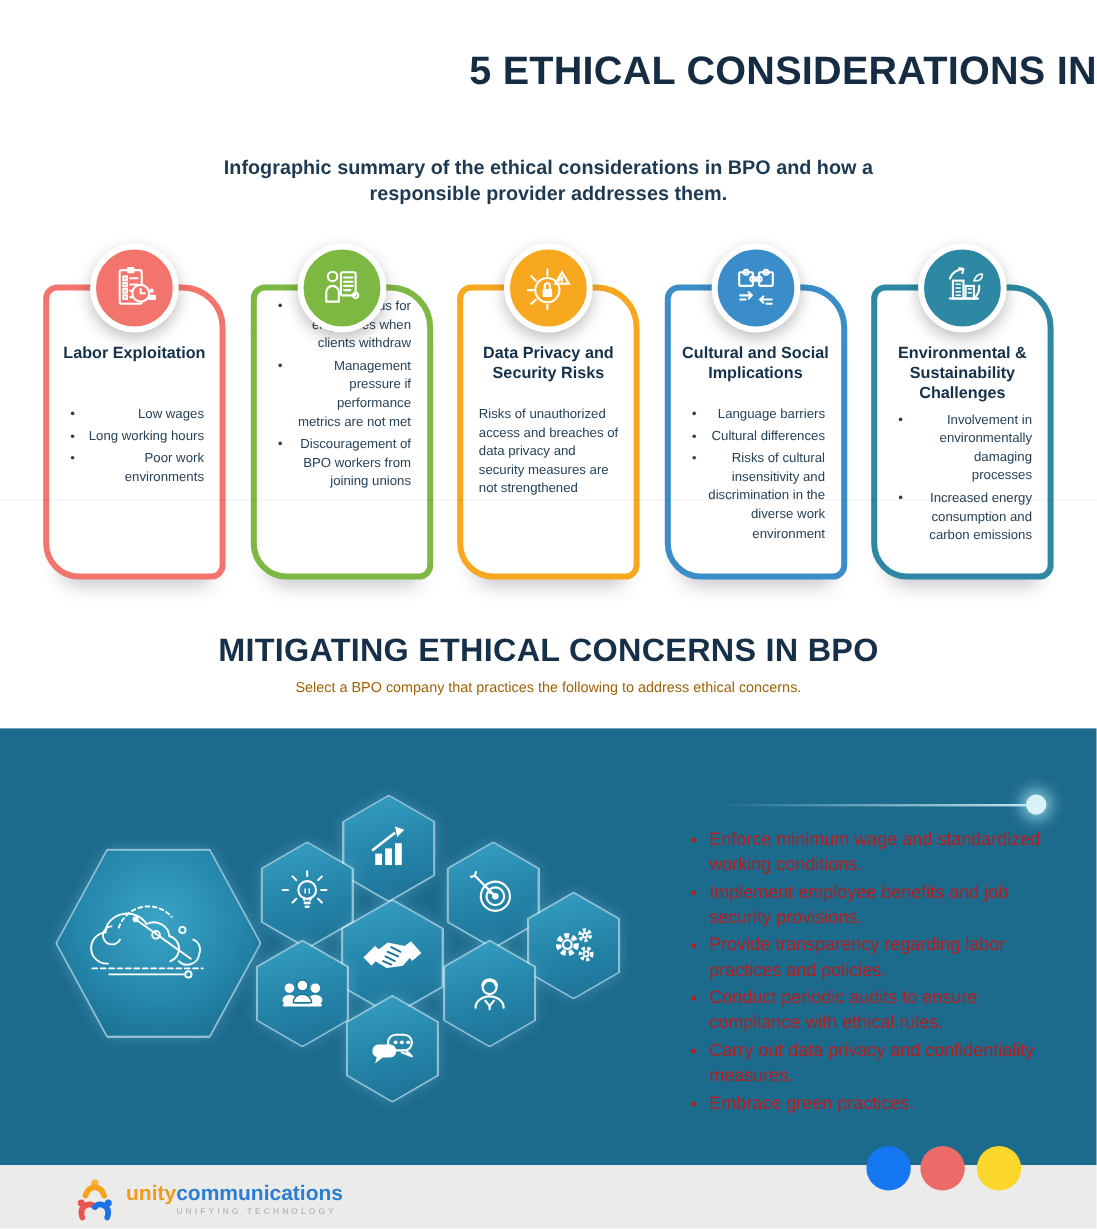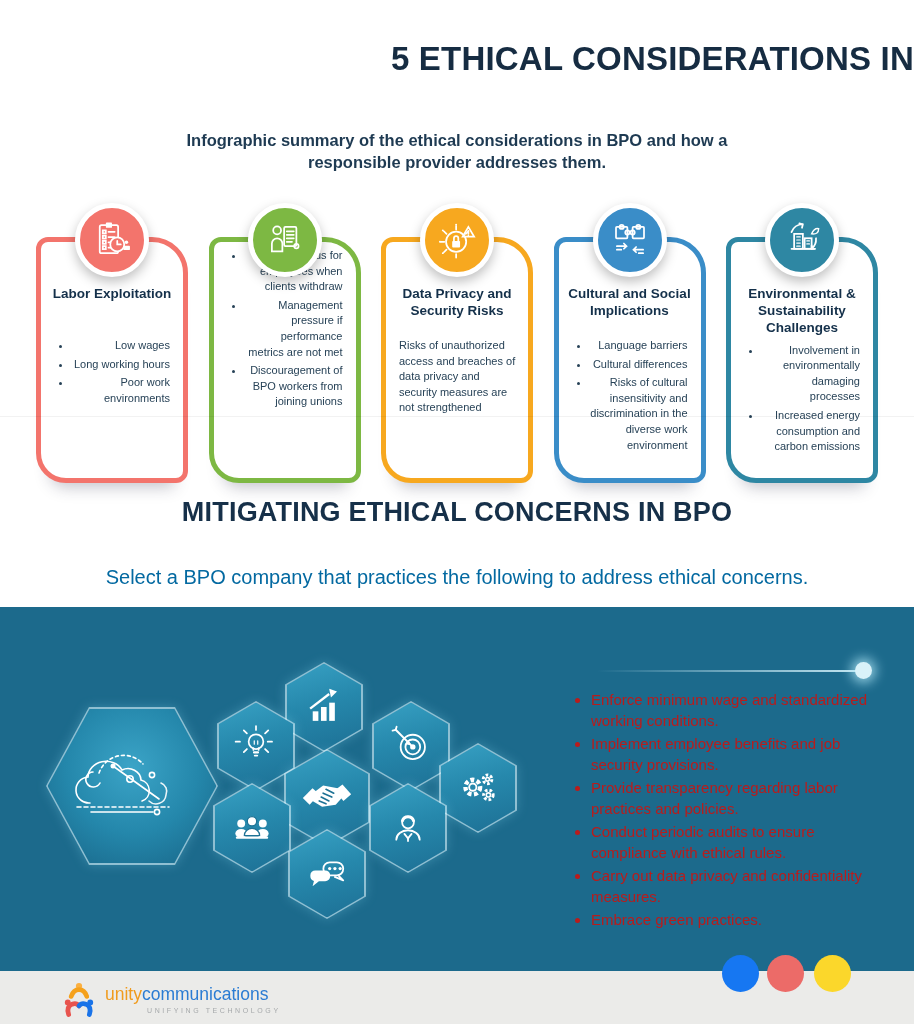--- a/index.html
+++ b/index.html
@@ -25,24 +25,24 @@
   .card h3{margin:44px 6px 0;min-height:46px;text-align:center;
     font-size:13.5px;font-weight:bold;color:#14304a;line-height:1.25;}
   .card .body{margin:6px 8px 0 13px;font-size:11px;color:#274257;line-height:1.42;text-align:left;}
   .card .body p{margin:0 0 4px 0;}
   .card .body ul{margin:5px;padding-left:13px;text-align:right;}
   .card .body li{margin-bottom:3px;}
 
   .seam{position:absolute;top:416px;left:0;width:914px;height:1px;background:rgba(0,0,0,.05);}
 
   
-  .mit-title{position:absolute;top:497px;left:0;width:914px;text-align:center;
+  .mit-title{position:absolute;top:527px;left:0;width:914px;text-align:center;
     font-size:27px;font-weight:800;color:#163049;letter-spacing:.2px;}
   .mit-sub{position:absolute;top:566px;left:0;width:914px;text-align:center;
-    font-size:20px;color:#0369a1;}
+    font-size:12px;color:#a16207;}
 
   
   .dark{position:absolute;top:607px;left:0;width:914px;height:364px;background:#1c6a8c;overflow:hidden;}
   .hex{position:absolute;filter:drop-shadow(0 0 6px rgba(140,225,250,.30));}
   .hex .rim{width:100%;height:100%;background:rgba(225,248,255,.55);}
   .hex .fill{position:absolute;inset:1.6px;background:linear-gradient(165deg,#37a0c3 0%,#2688ac 45%,#1d7095 100%);
     display:flex;align-items:center;justify-content:center;}
   .pt .rim,.pt .fill{clip-path:polygon(50% 0,100% 25%,100% 75%,50% 100%,0 75%,0 25%);}
   .ft .rim,.ft .fill{clip-path:polygon(0 50%,25% 0,75% 0,100% 50%,75% 100%,25% 100%);}
   .bighex .fill{background:radial-gradient(circle at 50% 38%,#3ba4c7 0%,#2487ab 52%,#186486 100%);}
@@ -57,21 +57,21 @@
   .practices ul{margin:0;padding-left:15px;}
   .practices li{margin-bottom:2px;}
 
   
   .footer{position:absolute;top:971px;left:0;width:914px;height:53px;background:#ebebe9;}
   .dot{position:absolute;width:37px;height:37px;border-radius:50%;top:955px;}
   .dot.d1{left:722px;} .dot.d2{left:767px;} .dot.d3{left:814px;}
   .logo{position:absolute;left:60px;top:980px;display:flex;align-items:flex-start;}
   .logo svg{width:38px;height:38px;margin-right:7px;}
   .wordmark{display:flex;flex-direction:column;margin-top:6px;}
-  .wordline{font-size:17.5px;font-weight:400;line-height:1;}
+  .wordline{font-size:17.5px;font-weight:700;line-height:1;}
   .w-unity{color:#f09b1d;} .w-comms{color:#2b7cd3;}
   .tagline{font-size:7px;letter-spacing:2.6px;color:#a6a9ab;margin-top:3px;margin-left:42px;}
 </style>
 </head>
 <body>
 
 <div class="page">
 
   <div class="main-title">
     <div>5 ETHICAL CONSIDERATIONS IN</div>

